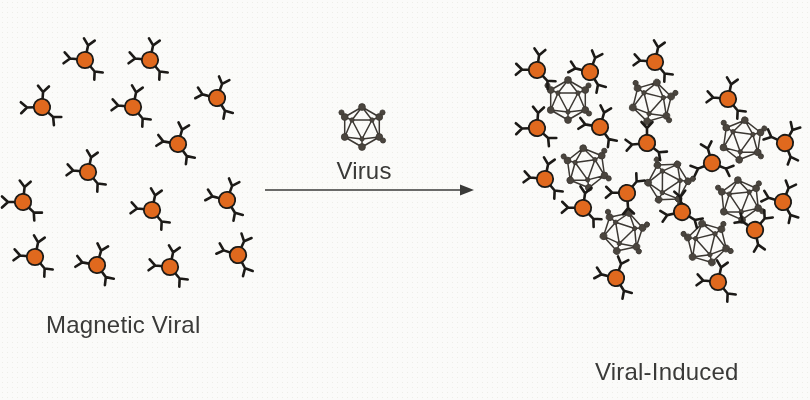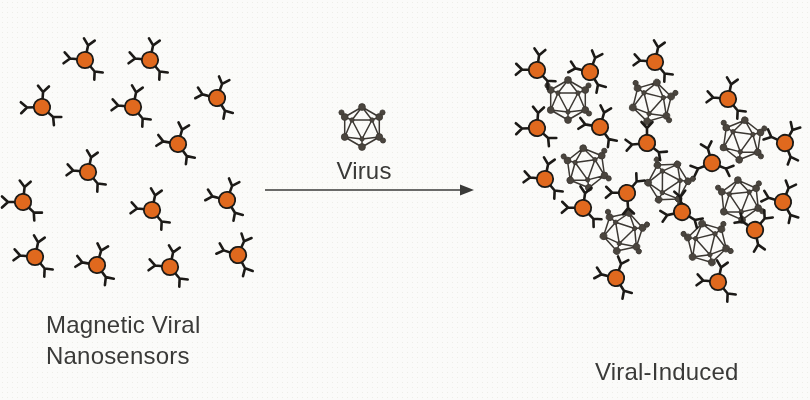--- a/index.html
+++ b/index.html
@@ -116,21 +116,20 @@
         <use href="#sensor-glyph" transform="translate(616 278) rotate(8)"></use>
         <use href="#sensor-glyph" transform="translate(682 212) rotate(-18)"></use>
         <use href="#sensor-glyph" transform="translate(783 202) rotate(10)"></use>
         <use href="#sensor-glyph" transform="translate(755 230) rotate(28)"></use>
         <use href="#sensor-glyph" transform="translate(718 282) rotate(0)"></use>
       </g>
   </svg>
 
   <div class="caption caption-left">
     <div>Magnetic Viral</div>
-    <div>Nanosensors</div>
   </div>
 
   <div class="caption caption-virus">Virus</div>
 
   <div class="caption caption-right">
     <div>Viral-Induced</div>
   </div>
 
 </div>
 

